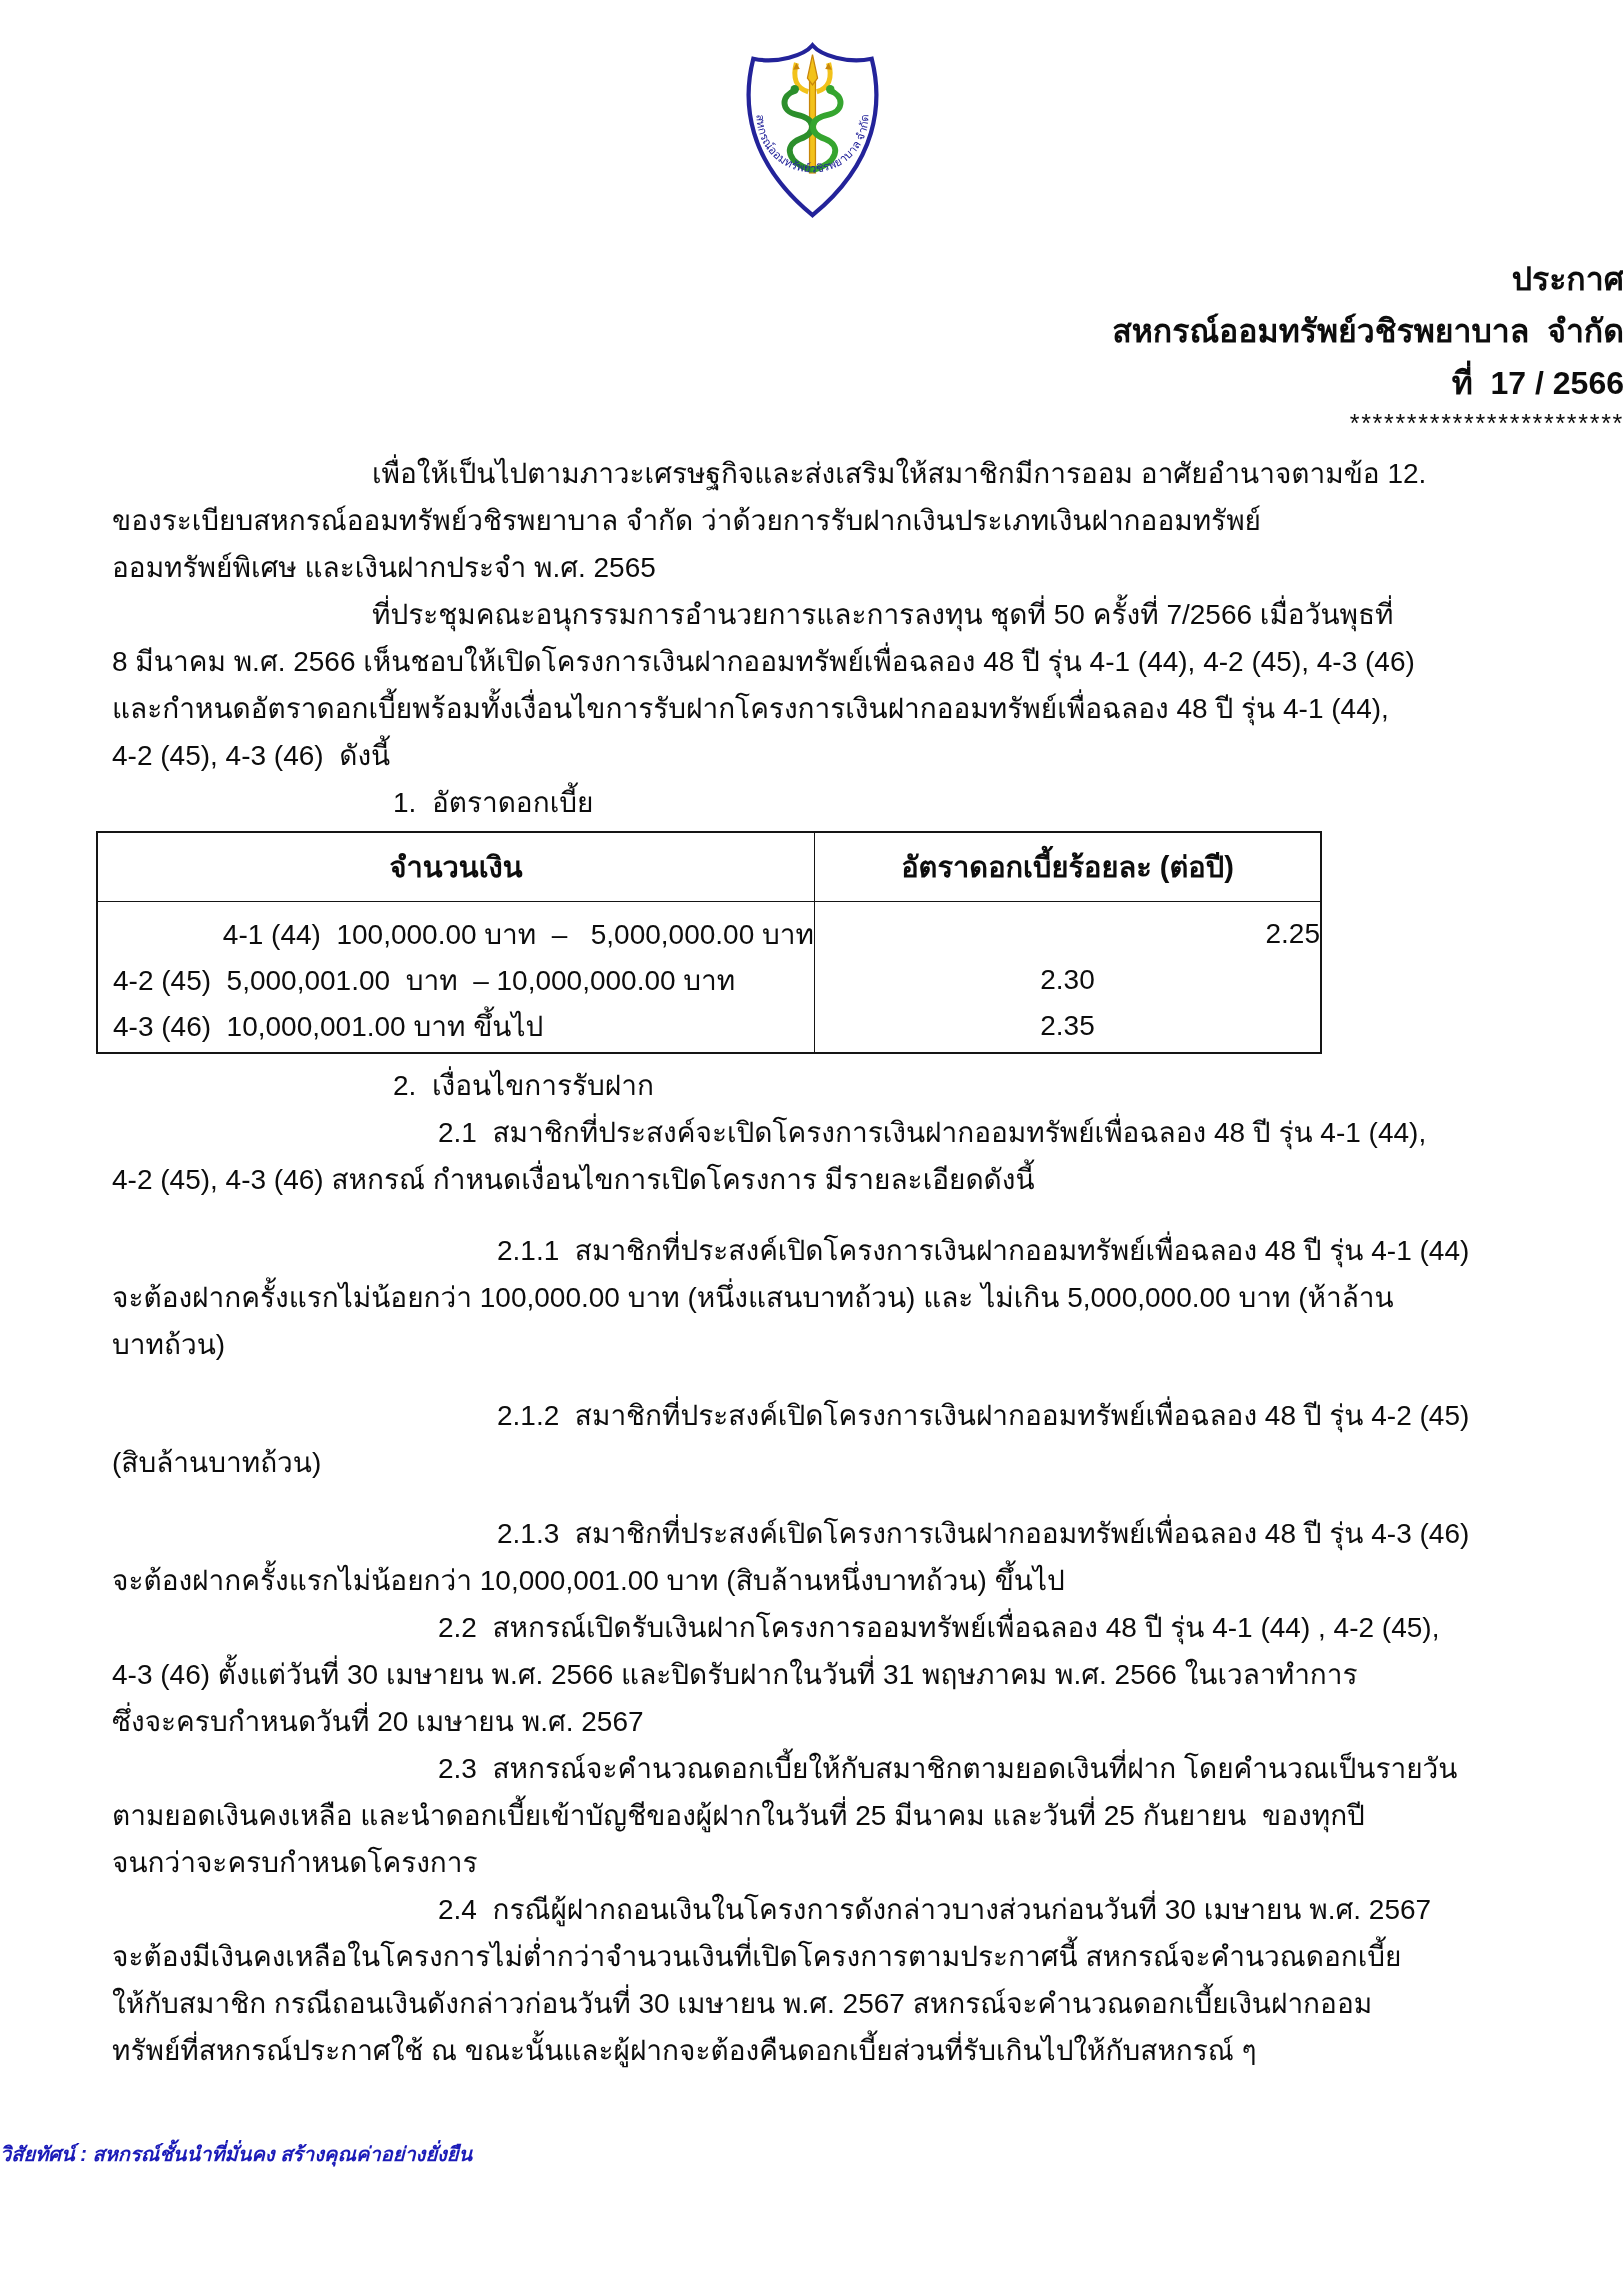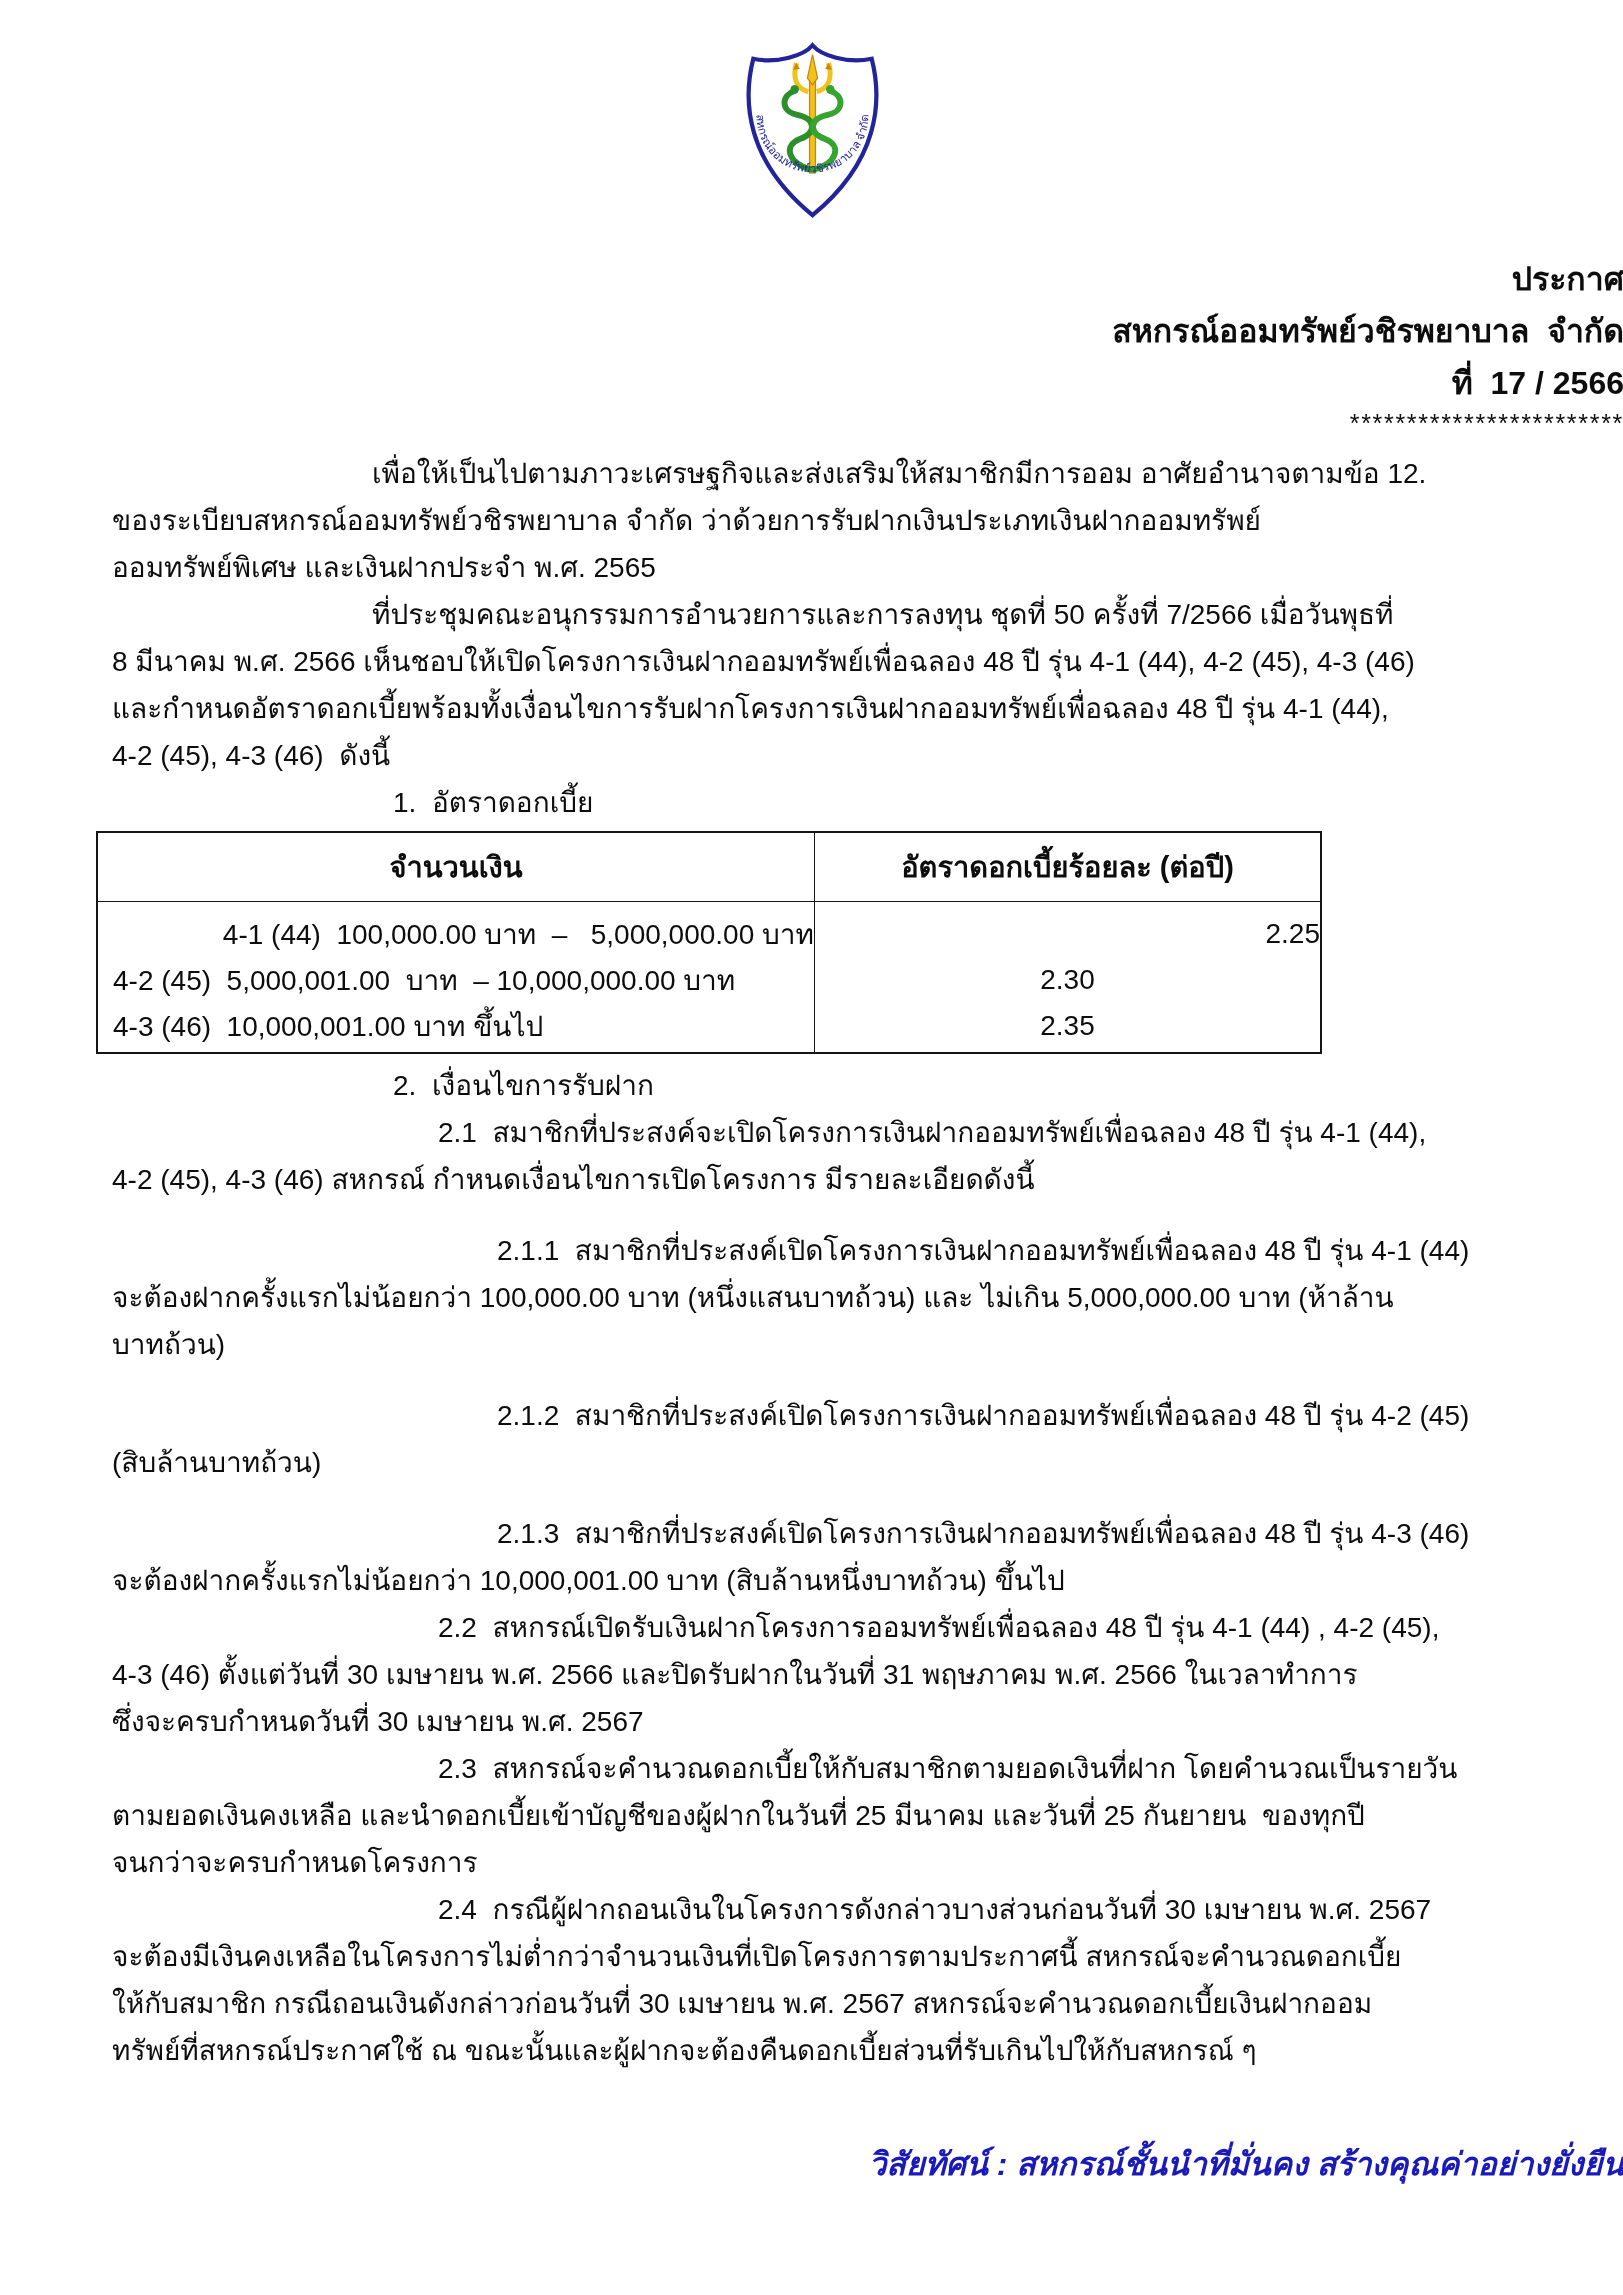--- a/index.html
+++ b/index.html
@@ -61,22 +61,22 @@
     white-space:pre;
     vertical-align:middle;
   }
   table.rates td.amount{padding-left:15px;border-right:1.7px solid #151515;}
   table.rates td.rate{text-align:center;}
   table.rates tr.first td{padding-top:8.5px;text-align:right;}
   table.rates tr.last td{padding-bottom:3px;}
   
   .doc-footer{
     position:absolute;left:0;top:2138px;width:100%;
-    text-align:right;
-    font-size:32px;font-style:italic;font-weight:bold;
+    text-align:left;
+    font-size:20px;font-style:italic;font-weight:bold;
     color:#1a1ab8;
     white-space:pre;
   }
 </style>
 </head>
 <body>
 
 <div class="page">
 
   <div class="logo-wrap">
@@ -157,21 +157,21 @@
       <div class="bline">4-2 (45), 4-3 (46) สหกรณ์ กำหนดเงื่อนไขการเปิดโครงการ มีรายละเอียดดังนี้</div>
       <div class="bline ind-d">2.1.1  สมาชิกที่ประสงค์เปิดโครงการเงินฝากออมทรัพย์เพื่อฉลอง 48 ปี รุ่น 4-1 (44)</div>
       <div class="bline">จะต้องฝากครั้งแรกไม่น้อยกว่า 100,000.00 บาท (หนึ่งแสนบาทถ้วน) และ ไม่เกิน 5,000,000.00 บาท (ห้าล้าน</div>
       <div class="bline">บาทถ้วน)</div>
       <div class="bline ind-d">2.1.2  สมาชิกที่ประสงค์เปิดโครงการเงินฝากออมทรัพย์เพื่อฉลอง 48 ปี รุ่น 4-2 (45)</div>
       <div class="bline">(สิบล้านบาทถ้วน)</div>
       <div class="bline ind-d">2.1.3  สมาชิกที่ประสงค์เปิดโครงการเงินฝากออมทรัพย์เพื่อฉลอง 48 ปี รุ่น 4-3 (46)</div>
       <div class="bline">จะต้องฝากครั้งแรกไม่น้อยกว่า 10,000,001.00 บาท (สิบล้านหนึ่งบาทถ้วน) ขึ้นไป</div>
       <div class="bline ind-c">2.2  สหกรณ์เปิดรับเงินฝากโครงการออมทรัพย์เพื่อฉลอง 48 ปี รุ่น 4-1 (44) , 4-2 (45),</div>
       <div class="bline">4-3 (46) ตั้งแต่วันที่ 30 เมษายน พ.ศ. 2566 และปิดรับฝากในวันที่ 31 พฤษภาคม พ.ศ. 2566 ในเวลาทำการ</div>
-      <div class="bline">ซึ่งจะครบกำหนดวันที่ 30 เมษายน พ.ศ. 2567</div>
+      <div class="bline">ซึ่งจะครบกำหนดวันที่ 20 เมษายน พ.ศ. 2567</div>
       <div class="bline ind-c">2.3  สหกรณ์จะคำนวณดอกเบี้ยให้กับสมาชิกตามยอดเงินที่ฝาก โดยคำนวณเป็นรายวัน</div>
       <div class="bline">ตามยอดเงินคงเหลือ และนำดอกเบี้ยเข้าบัญชีของผู้ฝากในวันที่ 25 มีนาคม และวันที่ 25 กันยายน  ของทุกปี</div>
       <div class="bline">จนกว่าจะครบกำหนดโครงการ</div>
       <div class="bline ind-c">2.4  กรณีผู้ฝากถอนเงินในโครงการดังกล่าวบางส่วนก่อนวันที่ 30 เมษายน พ.ศ. 2567</div>
       <div class="bline">จะต้องมีเงินคงเหลือในโครงการไม่ต่ำกว่าจำนวนเงินที่เปิดโครงการตามประกาศนี้ สหกรณ์จะคำนวณดอกเบี้ย</div>
       <div class="bline">ให้กับสมาชิก กรณีถอนเงินดังกล่าวก่อนวันที่ 30 เมษายน พ.ศ. 2567 สหกรณ์จะคำนวณดอกเบี้ยเงินฝากออม</div>
       <div class="bline">ทรัพย์ที่สหกรณ์ประกาศใช้ ณ ขณะนั้นและผู้ฝากจะต้องคืนดอกเบี้ยส่วนที่รับเกินไปให้กับสหกรณ์ ๆ</div>
     </div>
 
   <div class="doc-footer" style="color: rgb(26, 26, 184);">วิสัยทัศน์ : สหกรณ์ชั้นนำที่มั่นคง สร้างคุณค่าอย่างยั่งยืน</div>

